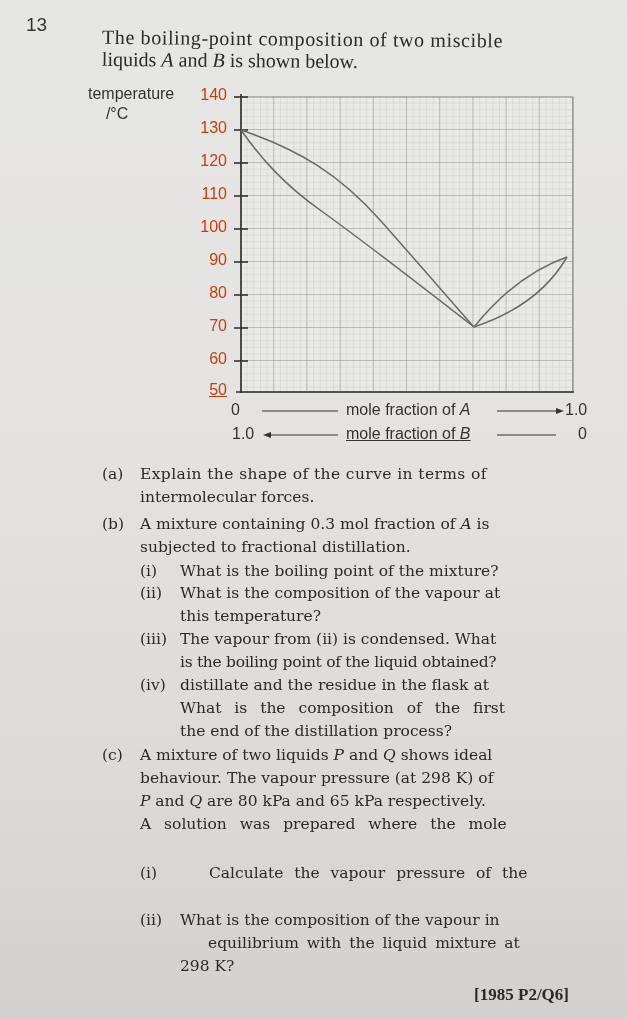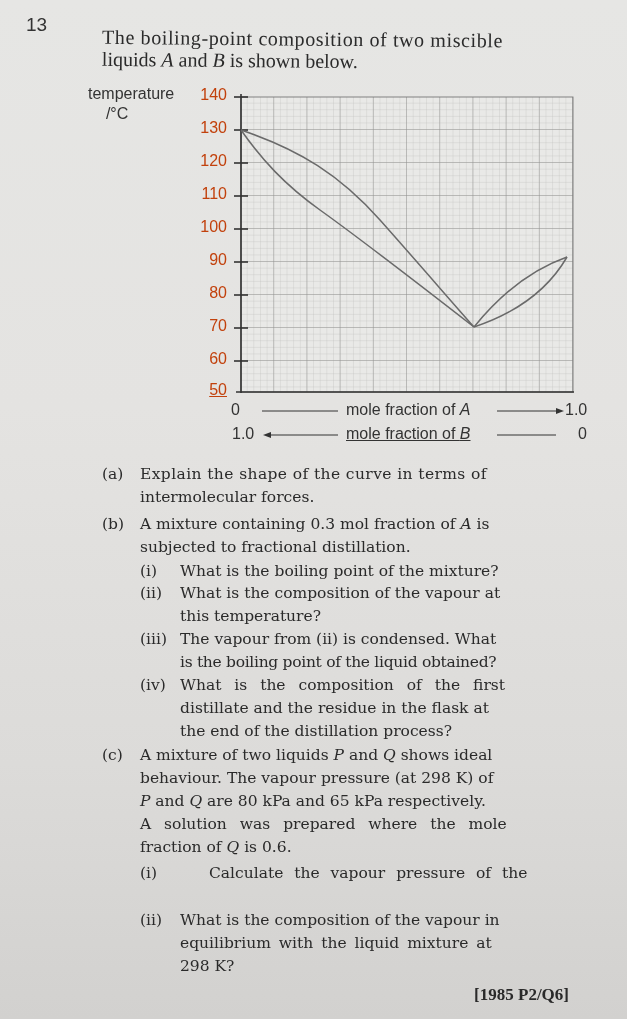--- a/index.html
+++ b/index.html
@@ -139,45 +139,44 @@
 <div class="qtext" style="left:140px; top:628px; width:420px;">
   <span class="lbl">(iii)</span>
   <div class="body" style="left:40px; width:380px;">
     <div>The vapour from (ii) is condensed. What</div>
     <div style="letter-spacing:-0.3px;">is the boiling point of the liquid obtained?</div>
   </div>
 </div>
 <div class="qtext" style="left:140px; top:674px; width:420px;">
   <span class="lbl">(iv)</span>
   <div class="body" style="left:40px; width:380px;">
+    <div>distillate and the residue in the flask at</div>
     <div style="word-spacing:8px;">What is the composition of the first</div>
-    <div>distillate and the residue in the flask at</div>
     <div>the end of the distillation process?</div>
   </div>
 </div>
 
 <div class="qtext" style="left:102px; top:744px; width:460px;">
   <span class="lbl">(c)</span>
   <div class="body" style="left:38px; width:420px;">
     <div><span>A mixture of two liquids </span><i>P</i><span> and </span><i>Q</i><span> shows ideal</span></div>
     <div>behaviour. The vapour pressure (at 298 K) of</div>
     <div><i>P</i><span> and </span><i>Q</i><span> are 80 kPa and 65 kPa respectively.</span></div>
     <div style="word-spacing:8px;">A solution was prepared where the mole</div>
-    <div><span>fraction of </span><i>Q</i><span> is 0.6.</span></div>
   </div>
 </div>
 
 <div class="qtext" style="left:140px; top:862px; width:420px;">
   <span class="lbl">(i)</span>
   <div class="body" style="left:53px; width:380px;margin-left:16px;">
     <div style="word-spacing:6px;">Calculate the vapour pressure of the</div>
   </div>
 </div>
 <div class="qtext" style="left:140px; top:909px; width:420px;">
   <span class="lbl">(ii)</span>
   <div class="body" style="left:40px; width:380px;">
     <div>What is the composition of the vapour in</div>
-    <div style="word-spacing:3px;">equilibrium with the liquid mixture at</div>
+    <div style="word-spacing:3px;margin-left:28px;">equilibrium with the liquid mixture at</div>
     <div>298 K?</div>
   </div>
 </div>
 
 <div class="ref">[1985 P2/Q6]</div>
 
 </body></html>

